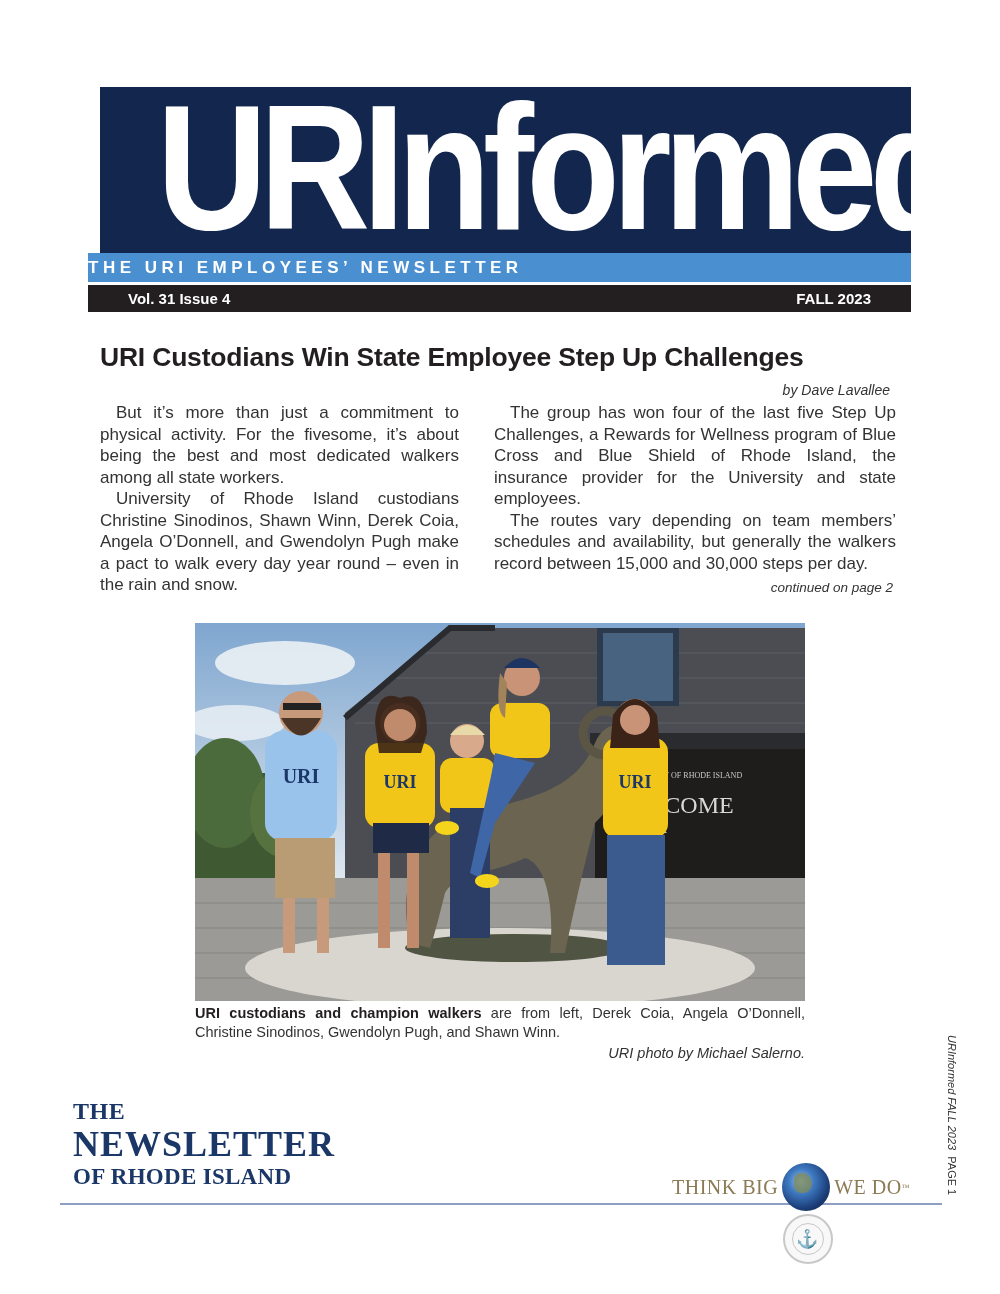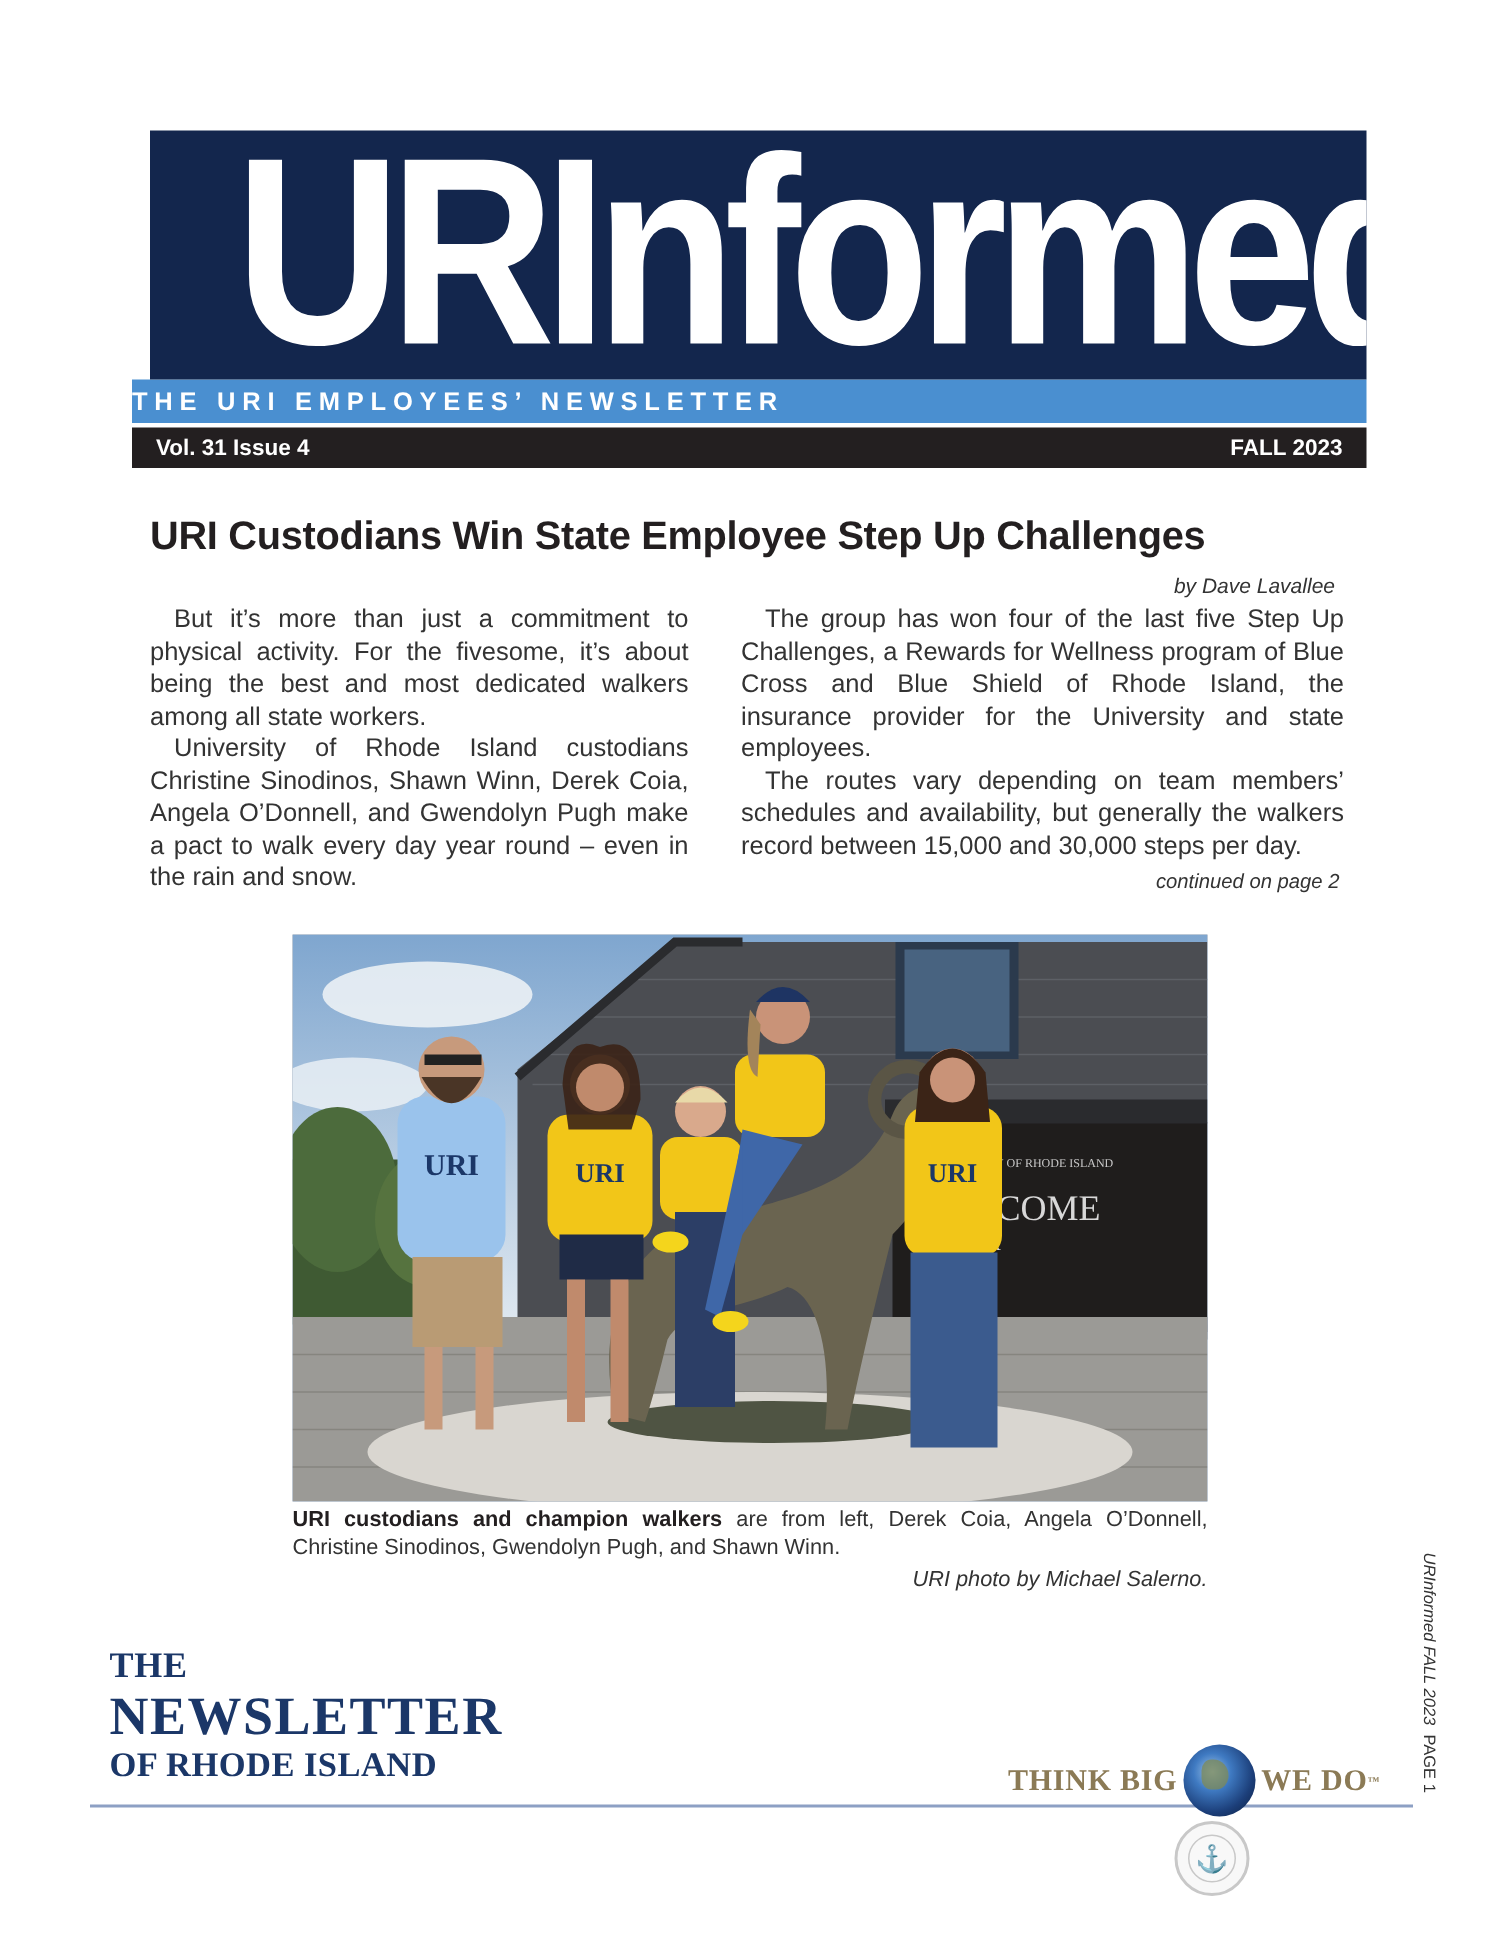--- a/index.html
+++ b/index.html
@@ -4,21 +4,21 @@
 <style>
   html, body { margin:0; padding:0; background:#ffffff; }
   body { width:1000px; height:1294px; position:relative; overflow:hidden; font-family:"Liberation Sans", sans-serif; color:#222; }
 
   
   .masthead { position:absolute; left:88px; top:87px; width:823px; }
   .mast-top { background:#13264d; height:166px; position:relative; overflow:hidden;margin-left:12px; }
   .mast-title { position:absolute; left:0; right:0; top:-8px; text-align:center; color:#ffffff; font-family:"Liberation Sans", sans-serif; font-weight:bold; font-size:178px; line-height:178px; letter-spacing:-9px; transform:scaleX(0.86); transform-origin:center; white-space:nowrap; }
   .mast-band { background:#4a8fd0; height:29px; text-align:left; color:#ffffff; font-weight:bold; font-size:17px; line-height:29px; letter-spacing:4.5px; }
   .mast-gap { height:3px; background:#ffffff; }
-  .mast-bar { background:#231f20; height:27px; display:flex; justify-content:space-between; align-items:center; padding:0 16px; color:#ffffff; font-weight:bold; font-size:15px; }
+  .mast-bar { background:#231f20; height:27px; display:flex; justify-content:space-between; align-items:center; padding:0 40px; color:#ffffff; font-weight:bold; font-size:15px; }
 
   
   .headline { position:absolute; left:100px; top:342px; width:800px; font-size:26.5px; font-weight:bold; color:#231f20; white-space:nowrap; letter-spacing:-0.2px; }
   .byline { position:absolute; left:700px; top:382px; width:190px; text-align:right; font-style:italic; font-size:14px; color:#333; }
 
   
   .col { position:absolute; top:402px; font-size:17px; line-height:21.5px; color:#333; text-align:justify; }
   .col p { margin:0; text-indent:16px; }
   .col-left { left:100px; width:359px; }
   .col-right { left:494px; width:402px; }
@@ -32,21 +32,21 @@
   .caption b { color:#231f20; }
   .credit { position:absolute; left:500px; top:1045px; width:305px; text-align:right; font-style:italic; font-size:14.5px; color:#333; }
 
   
   .uri-logo { position:absolute; left:73px; top:1098px; color:#1b3768; font-family:"Liberation Serif", serif; font-weight:bold; }
   .uri-the { font-size:24px; line-height:26px; letter-spacing:0.5px; }
   .uri-univ { font-size:36px; line-height:40px; letter-spacing:1px; }
   .uri-ri { font-size:23px; line-height:26px; letter-spacing:0.3px; }
   .footer-rule { position:absolute; left:60px; top:1203px; width:882px; height:2px; background:#8da0c4; }
 
-  .thinkbig { position:absolute; left:672px; top:1163px; display:flex; align-items:center; font-family:"Liberation Serif", serif; font-weight:bold; color:#8b7a55; font-size:20px; letter-spacing:0.5px; }
+  .thinkbig { position:absolute; left:672px; top:1163px; display:flex; align-items:center; font-family:"Liberation Serif", serif; font-weight:normal; color:#8b7a55; font-size:20px; letter-spacing:0.5px; }
   .globe { width:48px; height:48px; border-radius:50%; margin:0 4px; background:radial-gradient(circle at 40% 38%, #9dc3e8 0%, #3f7ac2 30%, #1c3f7a 65%, #0b1a38 100%); position:relative; overflow:hidden; }
   .globe:after { content:""; position:absolute; left:12px; top:10px; width:18px; height:20px; border-radius:40% 60% 50% 40%; background:#7d8a55; opacity:0.75; }
   .tm { font-size:8px; vertical-align:top; }
 
   .seal { position:absolute; left:783px; top:1214px; width:50px; height:50px; border-radius:50%; border:2px solid #c8c8c8; box-sizing:border-box; display:flex; align-items:center; justify-content:center; color:#a8a8a8; font-size:18px; background:#f8f8f8; }
   .seal-inner { width:30px; height:30px; border-radius:50%; border:1px solid #c8c8c8; display:flex; align-items:center; justify-content:center; }
 
   .vertical-folio { position:absolute; left:958px; top:1035px; transform-origin:left top; transform:rotate(90deg); font-size:11px; color:#333; white-space:nowrap; }
   .vertical-folio i { font-style:italic; }
 </style>

